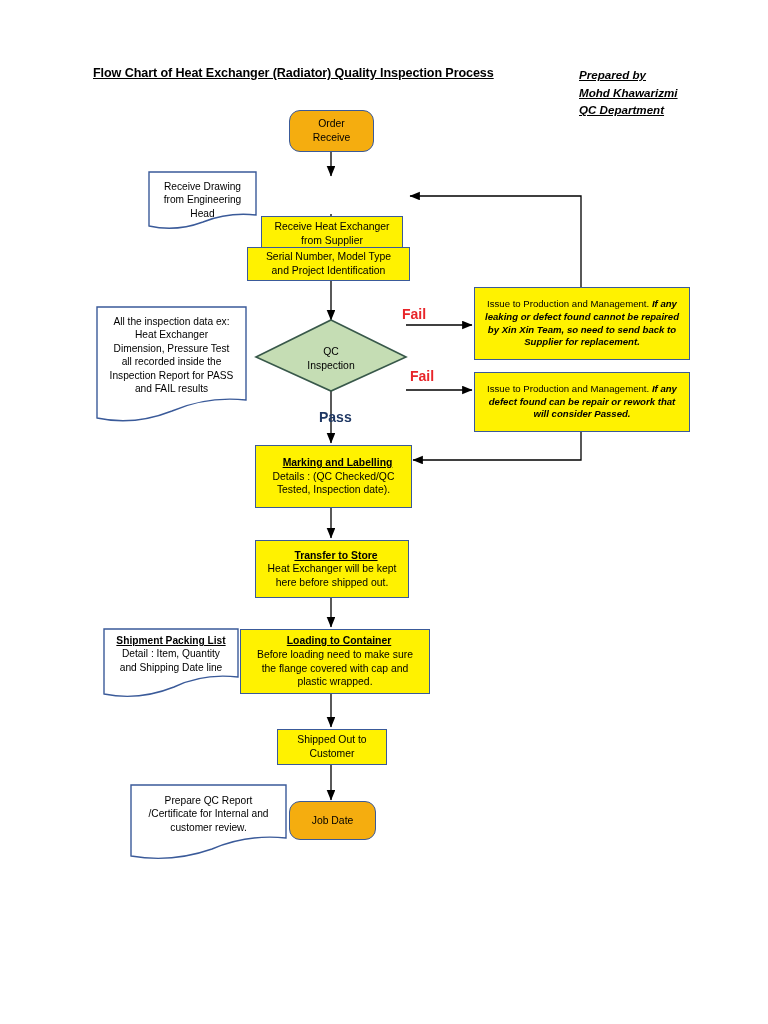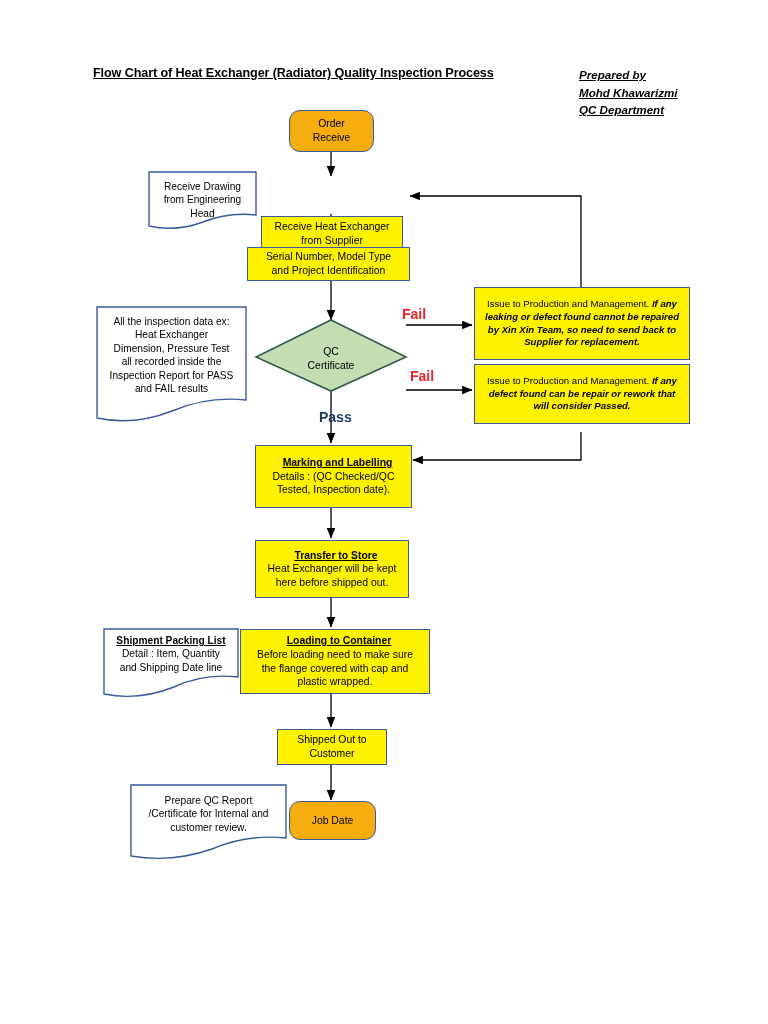--- a/index.html
+++ b/index.html
@@ -204,29 +204,29 @@
     <span>from Supplier</span>
   </div>
 
   <div class="node process" style="left:247px; top:247px; width:163px; height:34px;">
     <span>Serial Number, Model Type</span>
     <span>and Project Identification</span>
   </div>
 
   <div class="diamond-label" style="left:271px; top:345px;">
     <div>QC</div>
-    <div>Certificate</div>
+    <div>Inspection</div>
   </div>
 
   <div class="node issue-box" style="left:474px; top:287px; width:216px; height:73px;">
     <div><span>Issue to Production and Management.</span>
     <span class="em">If any leaking or defect found cannot be repaired by Xin Xin Team, so need to send back to Supplier for replacement.</span></div>
   </div>
 
-  <div class="node issue-box" style="left:474px; top:364px; width:216px; height:60px;">
+  <div class="node issue-box" style="left:474px; top:372px; width:216px; height:60px;">
     <div><span>Issue to Production and Management.</span>
     <span class="em">If any defect found can be repair or rework that will consider Passed.</span></div>
   </div>
 
   <div class="node process" style="left:255px; top:445px; width:157px; height:63px;">
     <span class="process-heading">Marking and Labelling</span>
     <span>Details : (QC Checked/QC</span>
     <span>Tested, Inspection date).</span>
   </div>
 

